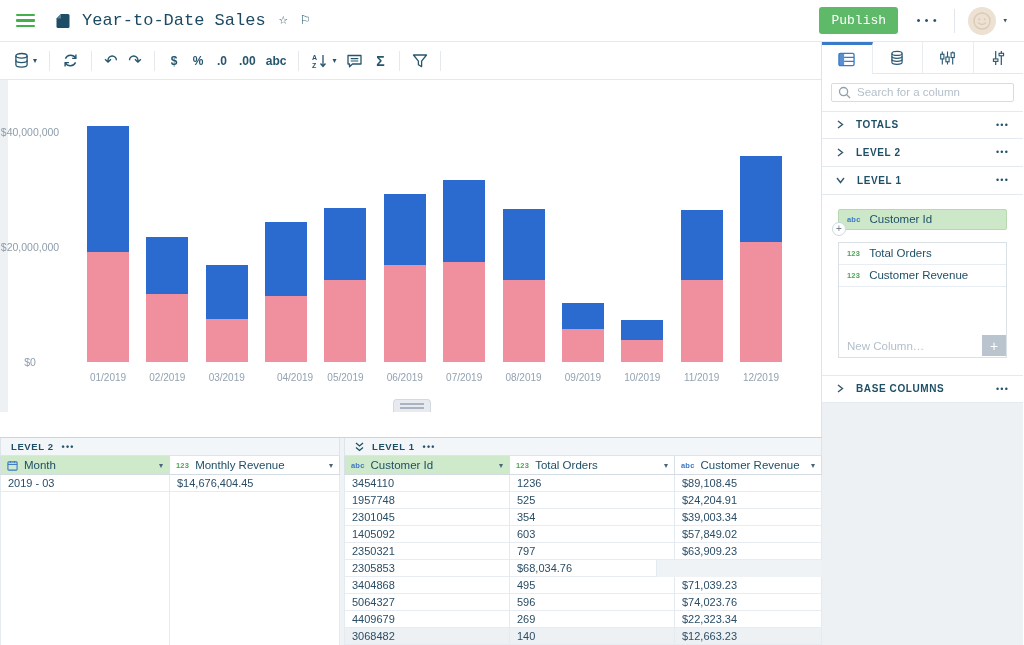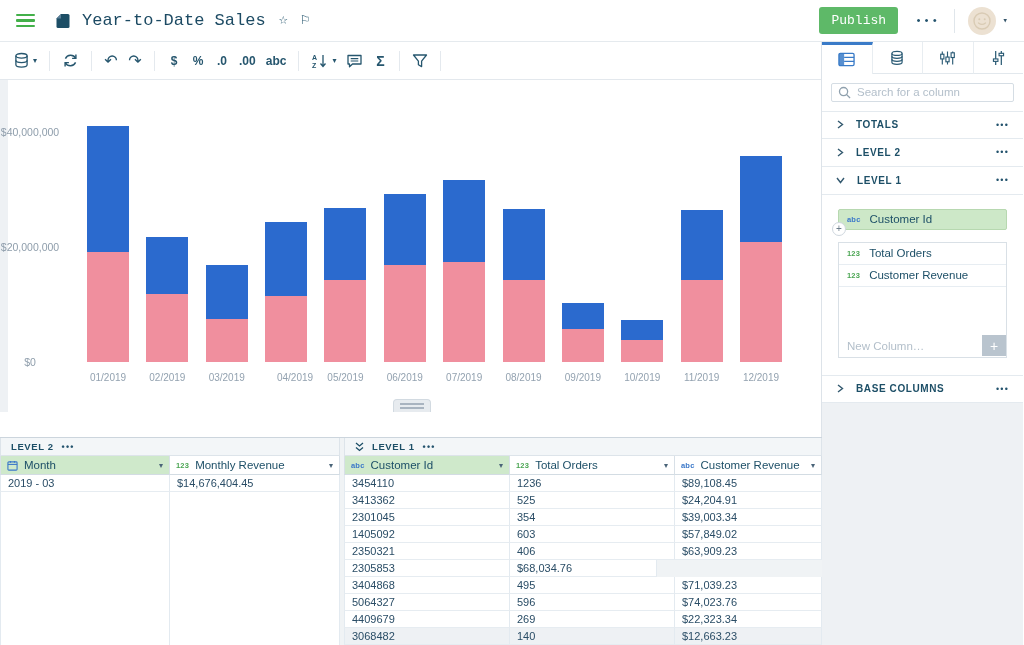--- a/index.html
+++ b/index.html
@@ -353,37 +353,37 @@
               <span class="hcaret">▾</span>
             </div>
           </div>
           <div id="l1body">
               <div class="trow">
                 <div class="td c1">3454110</div>
                 <div class="td num c2">1236</div>
                 <div class="td num c3">$89,108.45</div>
               </div>
               <div class="trow">
-                <div class="td c1">3413362</div>
+                <div class="td c1">1957748</div>
                 <div class="td num c2">525</div>
                 <div class="td num c3">$24,204.91</div>
               </div>
               <div class="trow">
                 <div class="td c1">2301045</div>
                 <div class="td num c2">354</div>
                 <div class="td num c3">$39,003.34</div>
               </div>
               <div class="trow">
                 <div class="td c1">1405092</div>
                 <div class="td num c2">603</div>
                 <div class="td num c3">$57,849.02</div>
               </div>
               <div class="trow">
                 <div class="td c1">2350321</div>
-                <div class="td num c2">406</div>
+                <div class="td num c2">797</div>
                 <div class="td num c3">$63,909.23</div>
               </div>
               <div class="trow">
                 <div class="td c1">2305853</div>
                 <div class="td num c3">$68,034.76</div>
               </div>
               <div class="trow">
                 <div class="td c1">3404868</div>
                 <div class="td num c2">495</div>
                 <div class="td num c3">$71,039.23</div>

